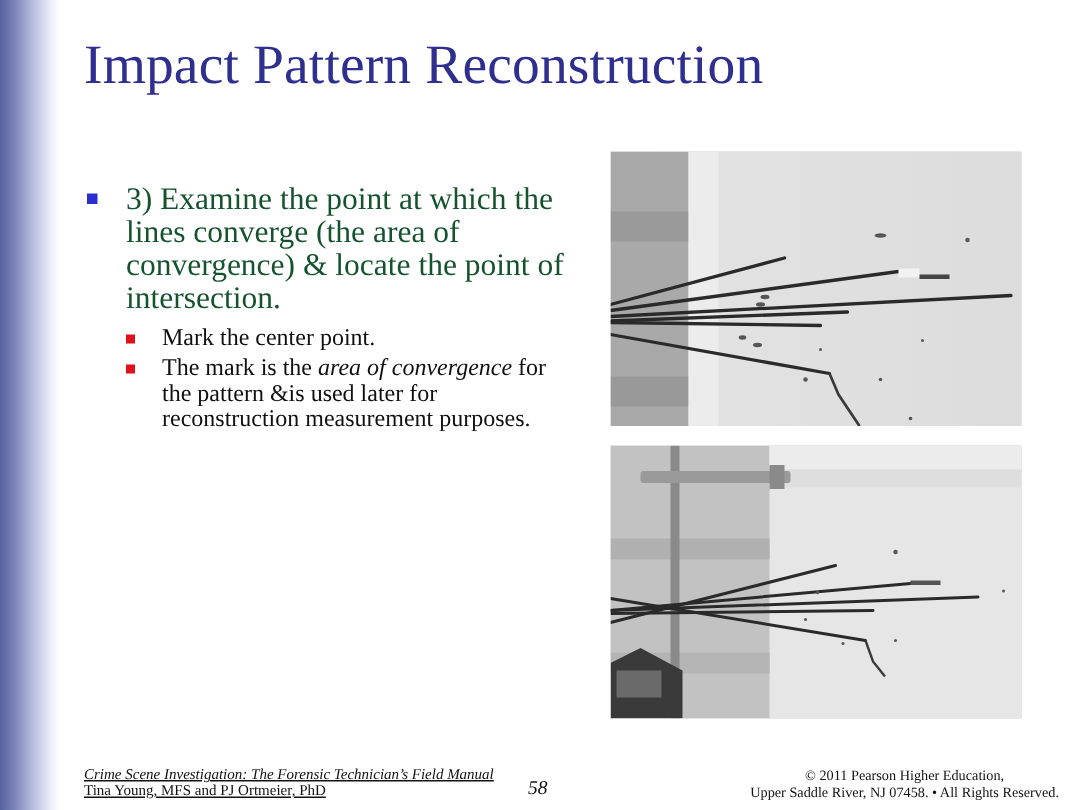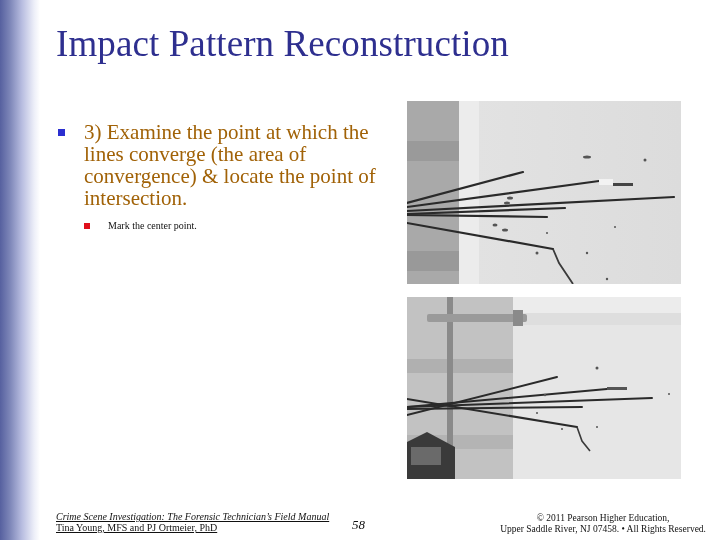--- a/index.html
+++ b/index.html
@@ -12,29 +12,29 @@
     position: absolute; left: 0; top: 0; width: 40px; height: 540px;
     background: linear-gradient(to right, #56609f 0%, #7d86b8 25%, #b8bde0 55%, #eceef8 85%, #ffffff 100%);
   }
   .title {
     position: absolute; left: 56px; top: 22px;
     font-size: 37px; color: #2e2f8f; white-space: nowrap; letter-spacing: 0.1px;
   }
   .content { position: absolute; left: 58px; top: 121px; width: 318px; }
   .l1 {
     position: relative; padding-left: 26px;
-    font-size: 21px; line-height: 22px; color: #a16207;
+    font-size: 21px; line-height: 22px; color: #14532d;
   }
   .l1 .bullet {
     position: absolute; left: 0; top: 8px; width: 7px; height: 7px; background: #2b2fd0;
   }
   .sub { margin-top: 8px; padding-left: 26px; }
   .l2 {
     position: relative; padding-left: 24px;
-    font-size: 10px; line-height: 17px; color: #111; margin-bottom: 3px;
+    font-size: 16px; line-height: 17px; color: #111; margin-bottom: 3px;
   }
   .l2 .bullet {
     position: absolute; left: 0; top: 6px; width: 6px; height: 6px; background: #e0101c;
   }
   .photo {
     position: absolute; left: 407px; width: 274px; overflow: hidden;
     background: #cfcfcf;
   }
   .photo svg { display: block; }
   .photo1 { top: 101px; height: 183px; }
@@ -61,20 +61,24 @@
 
 <div class="content">
   <div class="l1">
     <span class="bullet"></span>
     <span>3) Examine the point at which the lines converge (the area of convergence) &amp; locate the point of intersection.</span>
   </div>
   <div class="sub">
     <div class="l2">
       <span class="bullet"></span>
       <span>Mark the center point.</span>
+    </div>
+    <div class="l2">
+      <span class="bullet"></span>
+      <span>The mark is the </span><i>area of convergence</i><span> for the pattern &amp;is used later for reconstruction measurement purposes.</span>
     </div>
   </div>
 </div>
 
 <div class="photo photo1">
   <svg width="274" height="183" viewBox="0 0 274 183">
     <defs>
       <linearGradient id="wall1" x1="0" x2="1" y1="0" y2="0">
         <stop offset="0" stop-color="#e4e4e4"></stop>
         <stop offset="1" stop-color="#dcdcdc"></stop>

